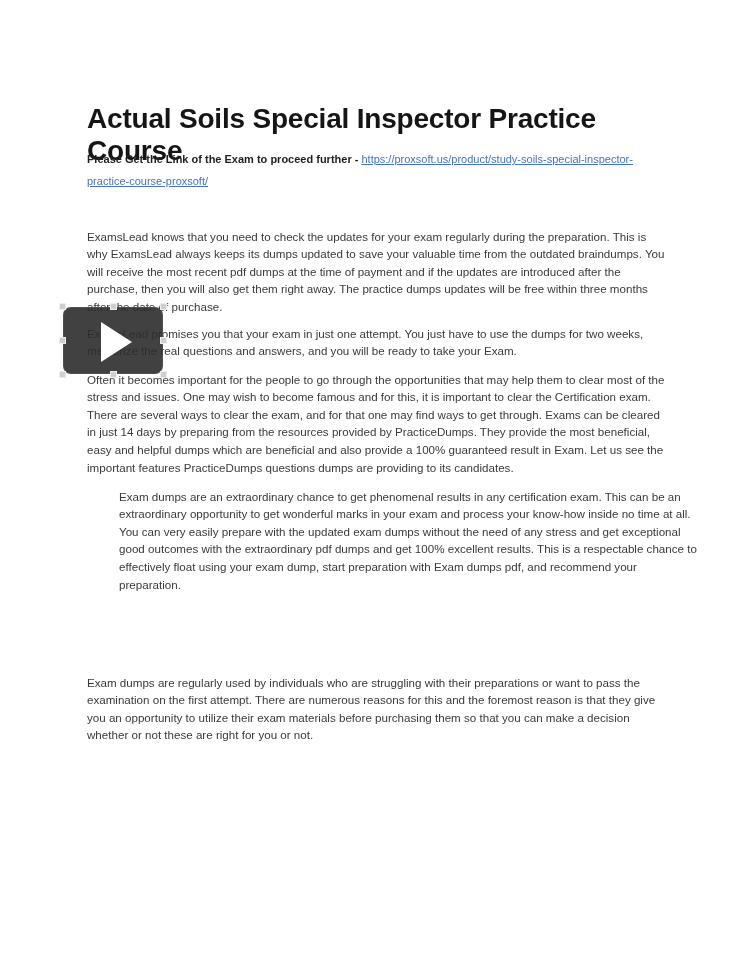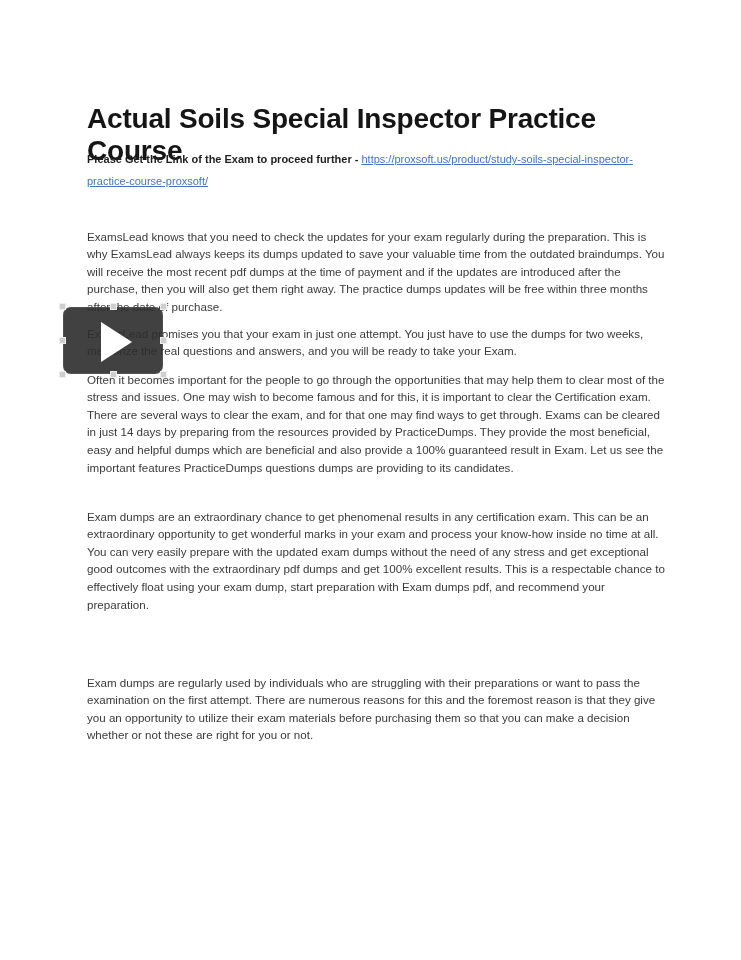--- a/index.html
+++ b/index.html
@@ -47,21 +47,21 @@
     position: absolute;
     left: 87px;
     width: 578px;
     font-size: 11.6px;
     line-height: 17.6px;
     color: #3a3a3a;
   }
   #p1 { top: 216px; }
   #p2 { top: 313px; }
   #p3 { top: 359px; }
-  #p4 { top: 496px; }
+  #p4 { top: 476px; margin-left: 32px; }
   #p5 { top: 662px; }
 
   .video-overlay {
     position: absolute;
     left: 63px;
     top: 307px;
     width: 100px;
     height: 67px;
     z-index: 2;
   }

